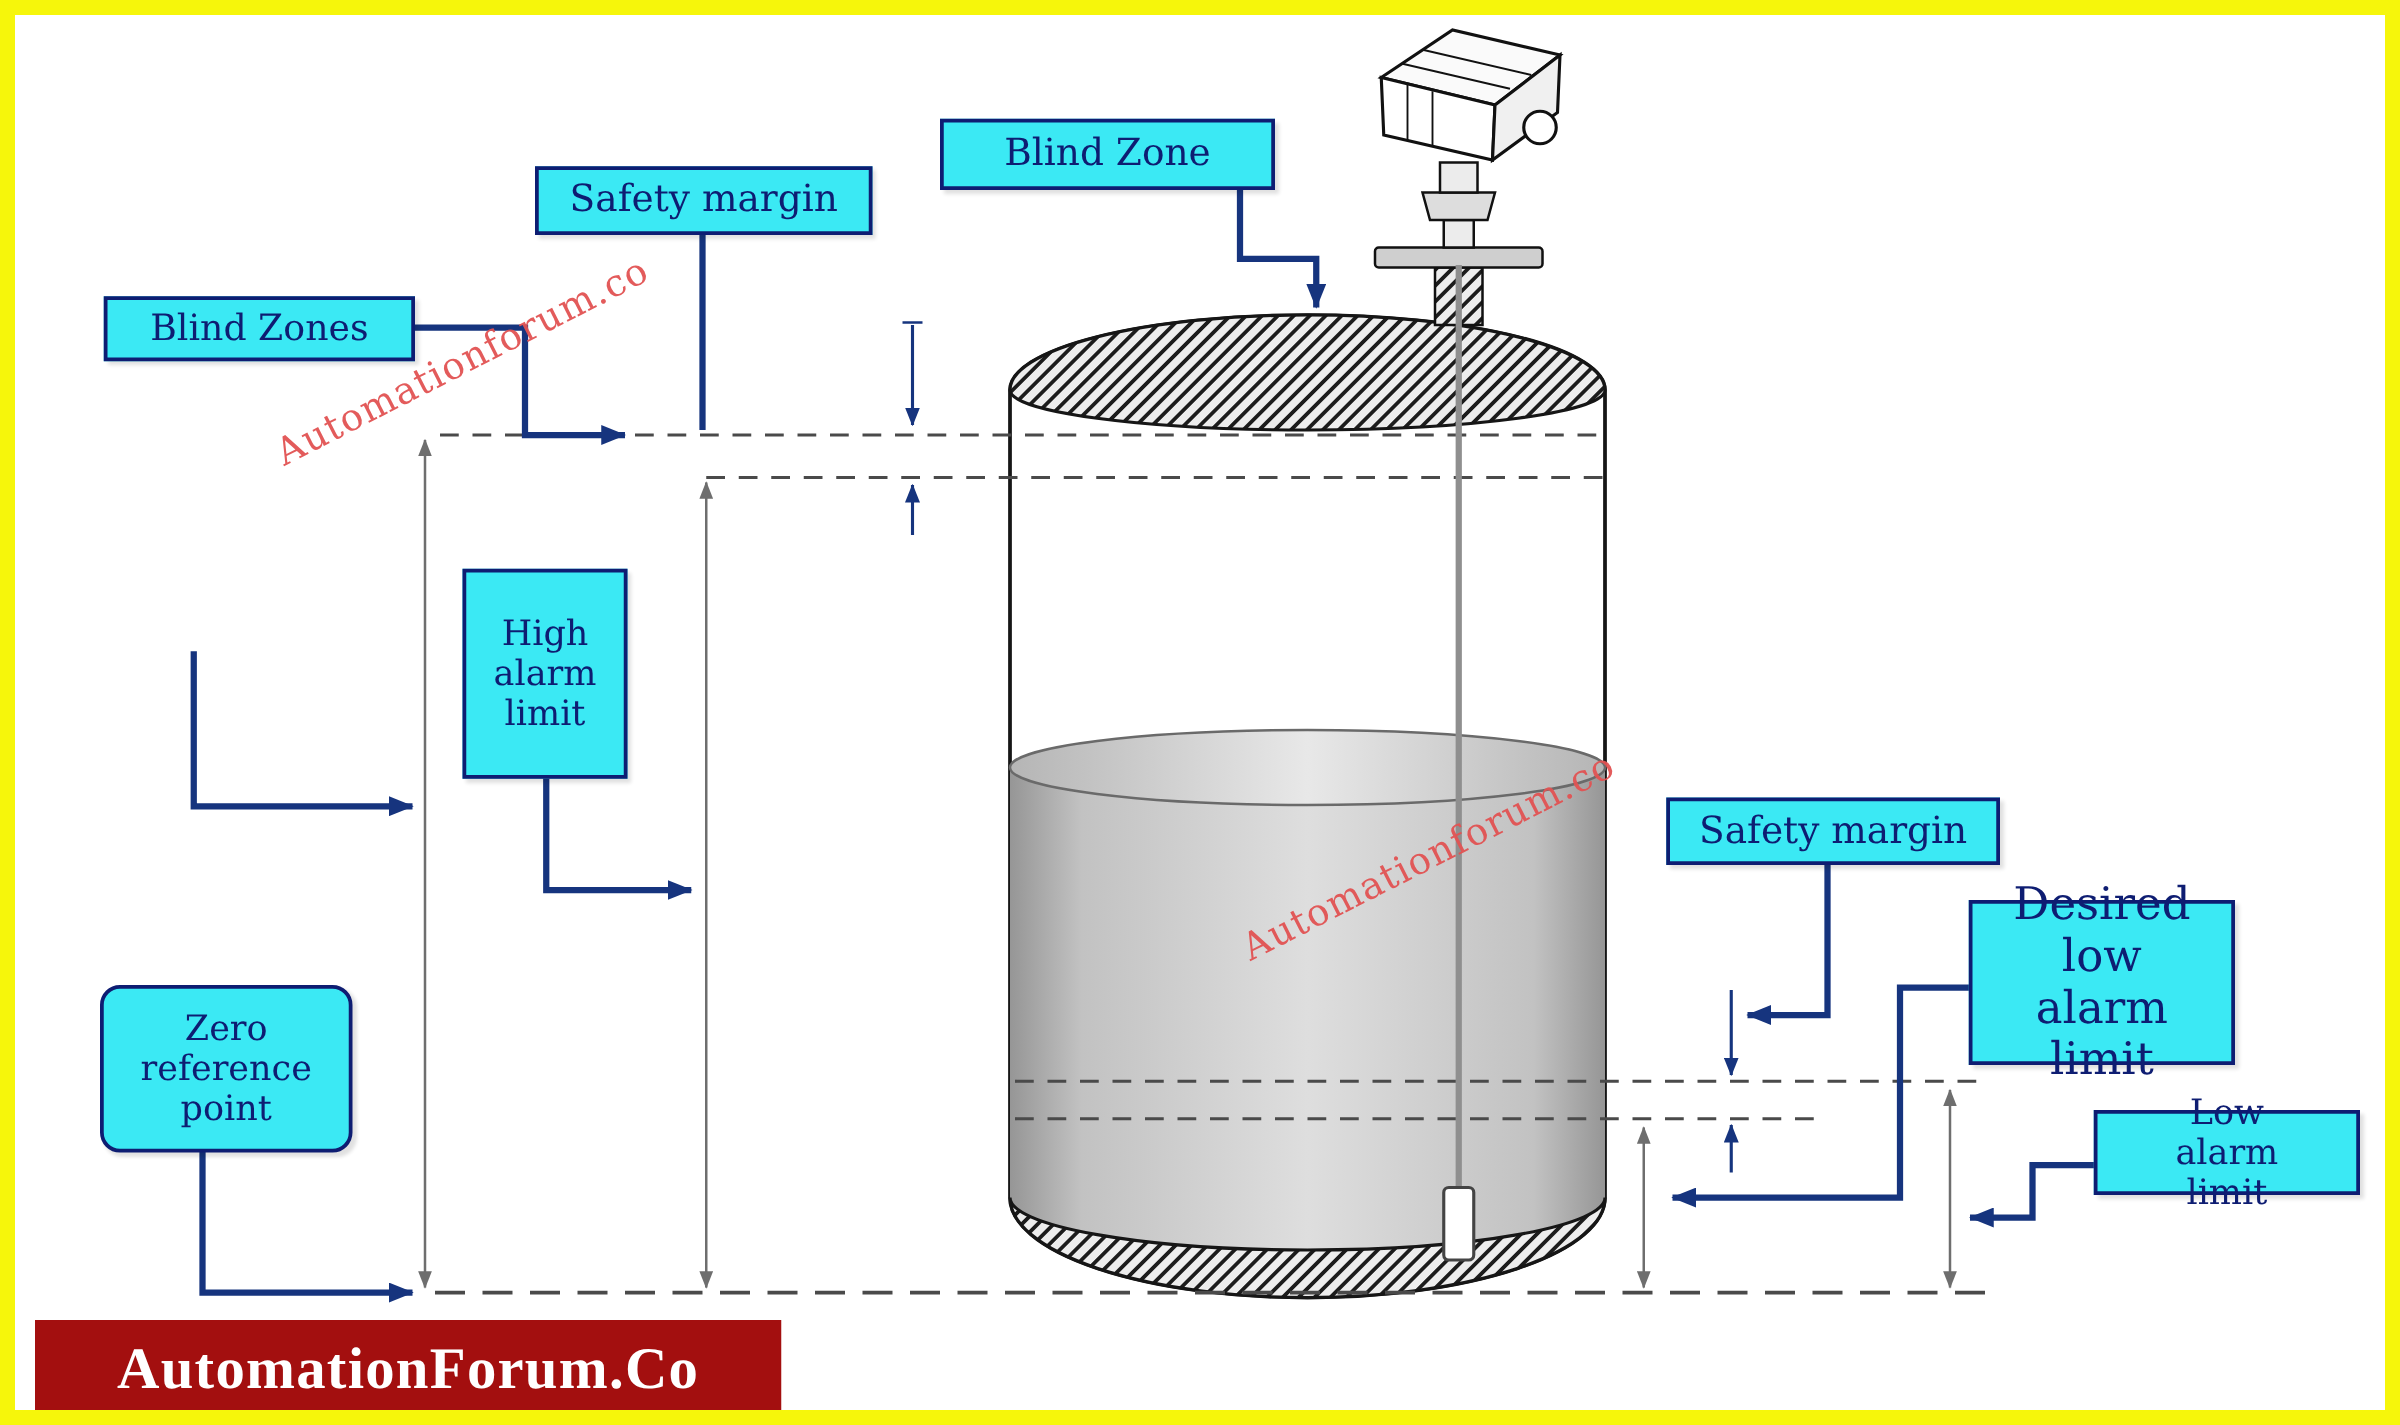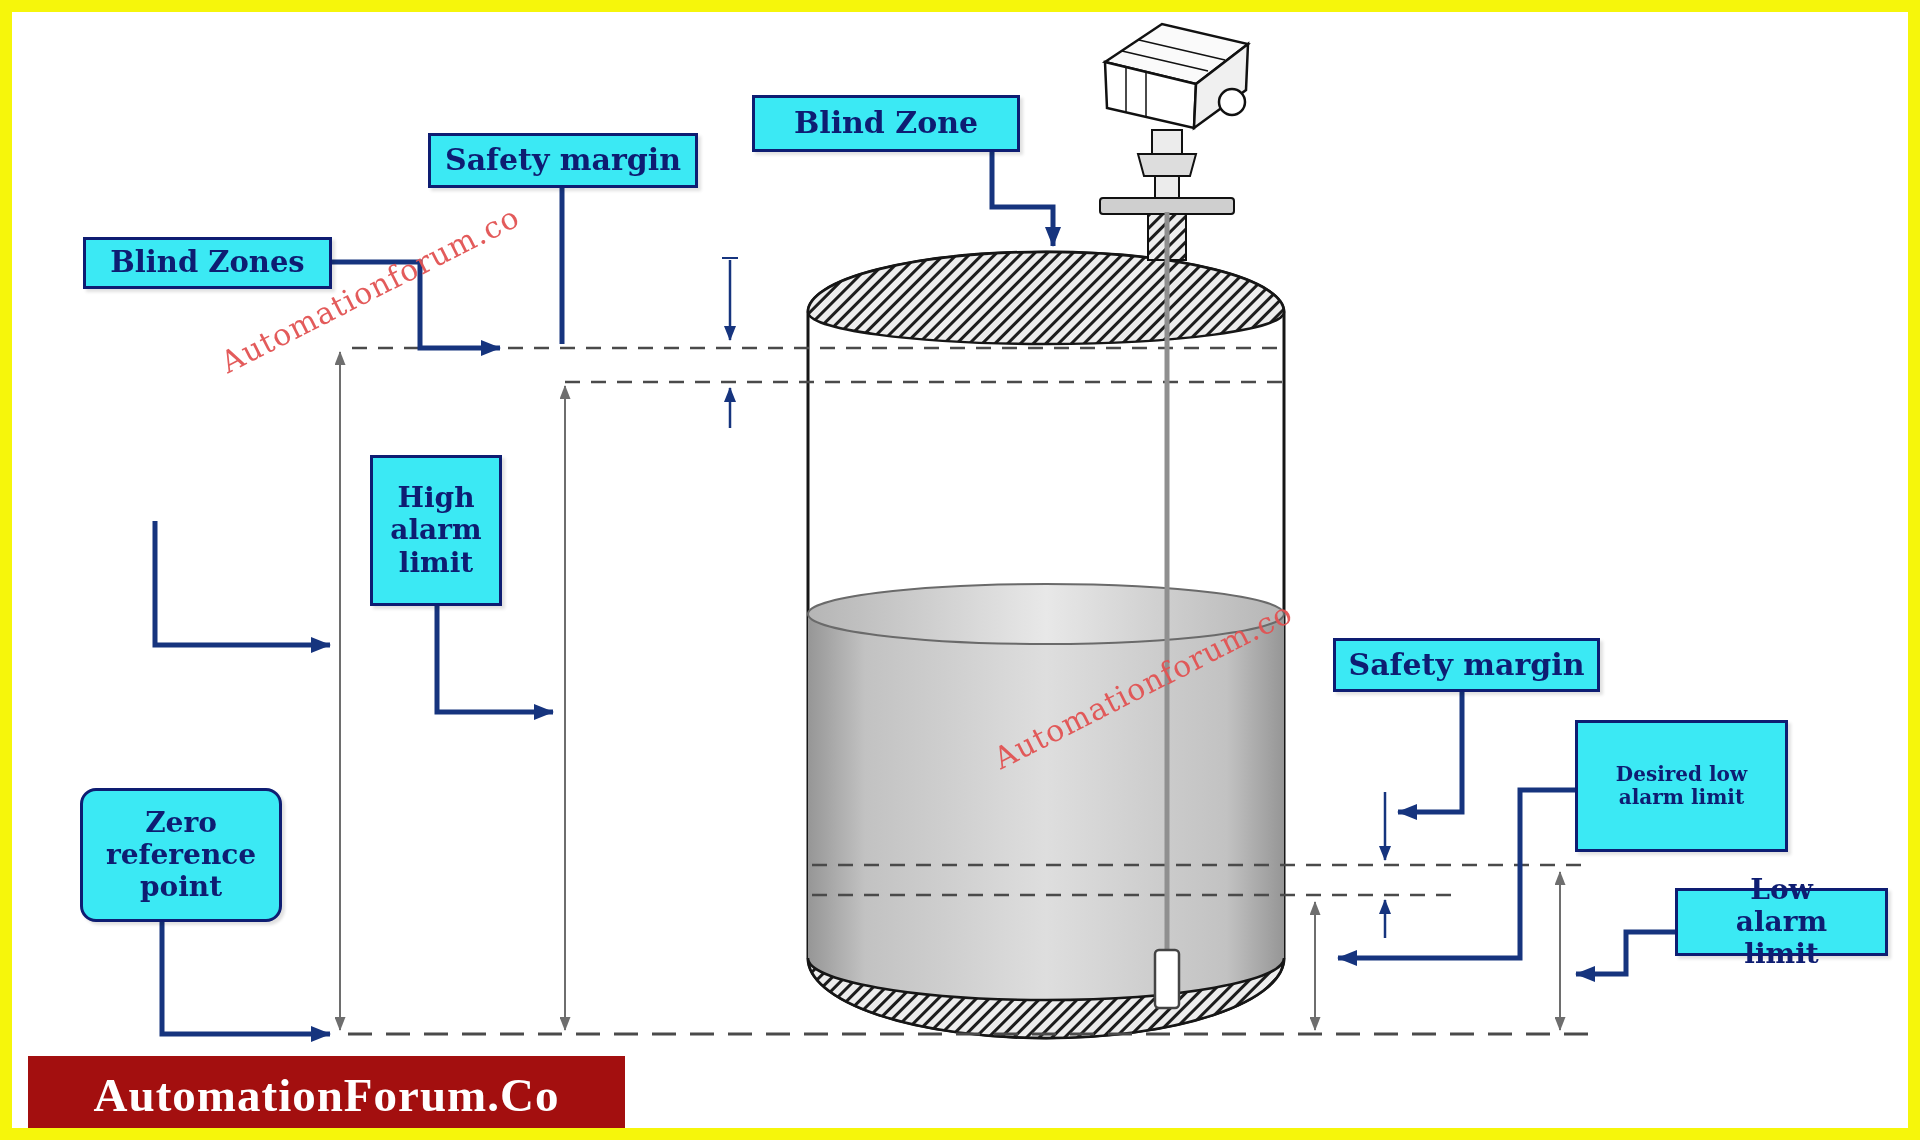--- a/index.html
+++ b/index.html
@@ -10,33 +10,33 @@
   }
   .frame {
     position:absolute; inset:0; border:12px solid #f6f60b;
     pointer-events:none; z-index:50;
   }
   svg.diagram { position:absolute; left:0; top:0; width:1920px; height:1140px; z-index:1; }
 
   .label-box {
     position:absolute; z-index:20; box-sizing:border-box;
     background:#3be9f4; border:3px solid #0e1d72; color:#0e1d72;
-    font-family:"DejaVu Serif", serif; font-weight:700;
+    font-family:"DejaVu Serif", serif; font-weight:400;
     display:flex; align-items:center; justify-content:center;
     text-align:center; line-height:1.15;
     box-shadow:3px 3px 3px rgba(0,0,0,0.12);
   }
   #lbl-blind-zone      { left:752px;  top:95px;  width:268px; height:57px;  font-size:30px; }
   #lbl-safety-top      { left:428px;  top:133px; width:270px; height:55px;  font-size:30px; }
   #lbl-blind-zones     { left:83px;   top:237px; width:249px; height:52px;  font-size:29px; }
   #lbl-desired-high    { left:48px;   top:390px; width:214px; height:132px; font-size:28px; padding:0 16px; }
-  #lbl-high-alarm      { left:370px;  top:455px; width:132px; height:151px; font-size:28px; padding:0 6px; }
+  #lbl-high-alarm      { left:370px;  top:455px; width:132px; height:168px; font-size:28px; padding:0 6px; }
   #lbl-zero-ref        { left:80px;   top:788px; width:202px; height:134px; font-size:28px; padding:0 18px;border-radius:16px; }
   #lbl-safety-bottom   { left:1333px; top:638px; width:267px; height:54px;  font-size:30px; }
-  #lbl-desired-low     { left:1575px; top:720px; width:213px; height:132px; font-size:20px; padding:0 28px; }
+  #lbl-desired-low     { left:1575px; top:720px; width:213px; height:132px; font-size:36px; padding:0 28px; }
   #lbl-low-alarm       { left:1675px; top:888px; width:213px; height:68px;  font-size:28px; padding:0 30px; }
 
   .watermark {
     position:absolute; z-index:10; color:#e25353; opacity:0.95;
     font-family:"DejaVu Serif", serif; font-size:30px; font-weight:400;
     transform:rotate(-27deg); white-space:nowrap; letter-spacing:1px;
   }
   #wm1 { left:205px; top:272px; }
   #wm2 { left:978px; top:668px; }
 

